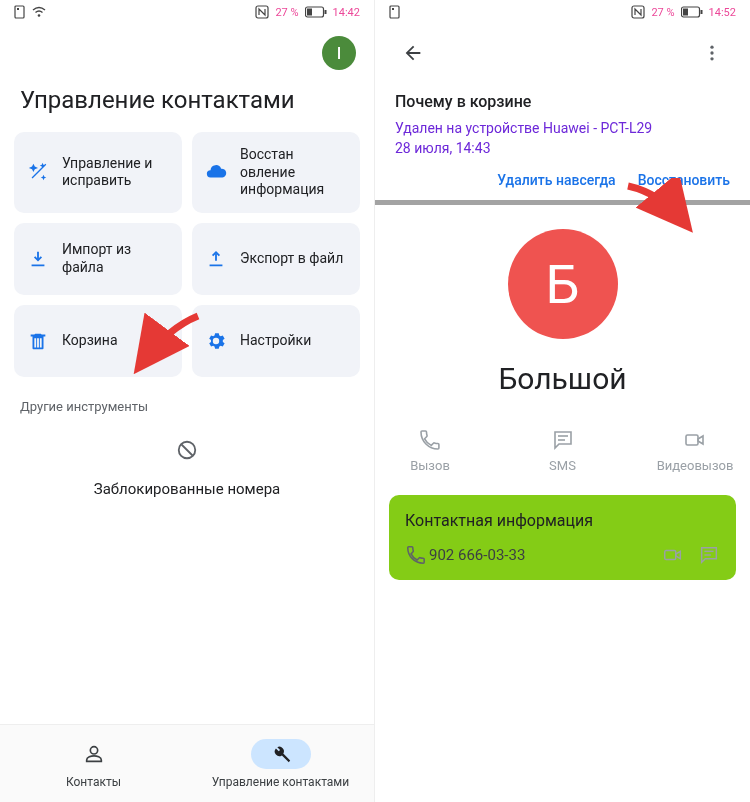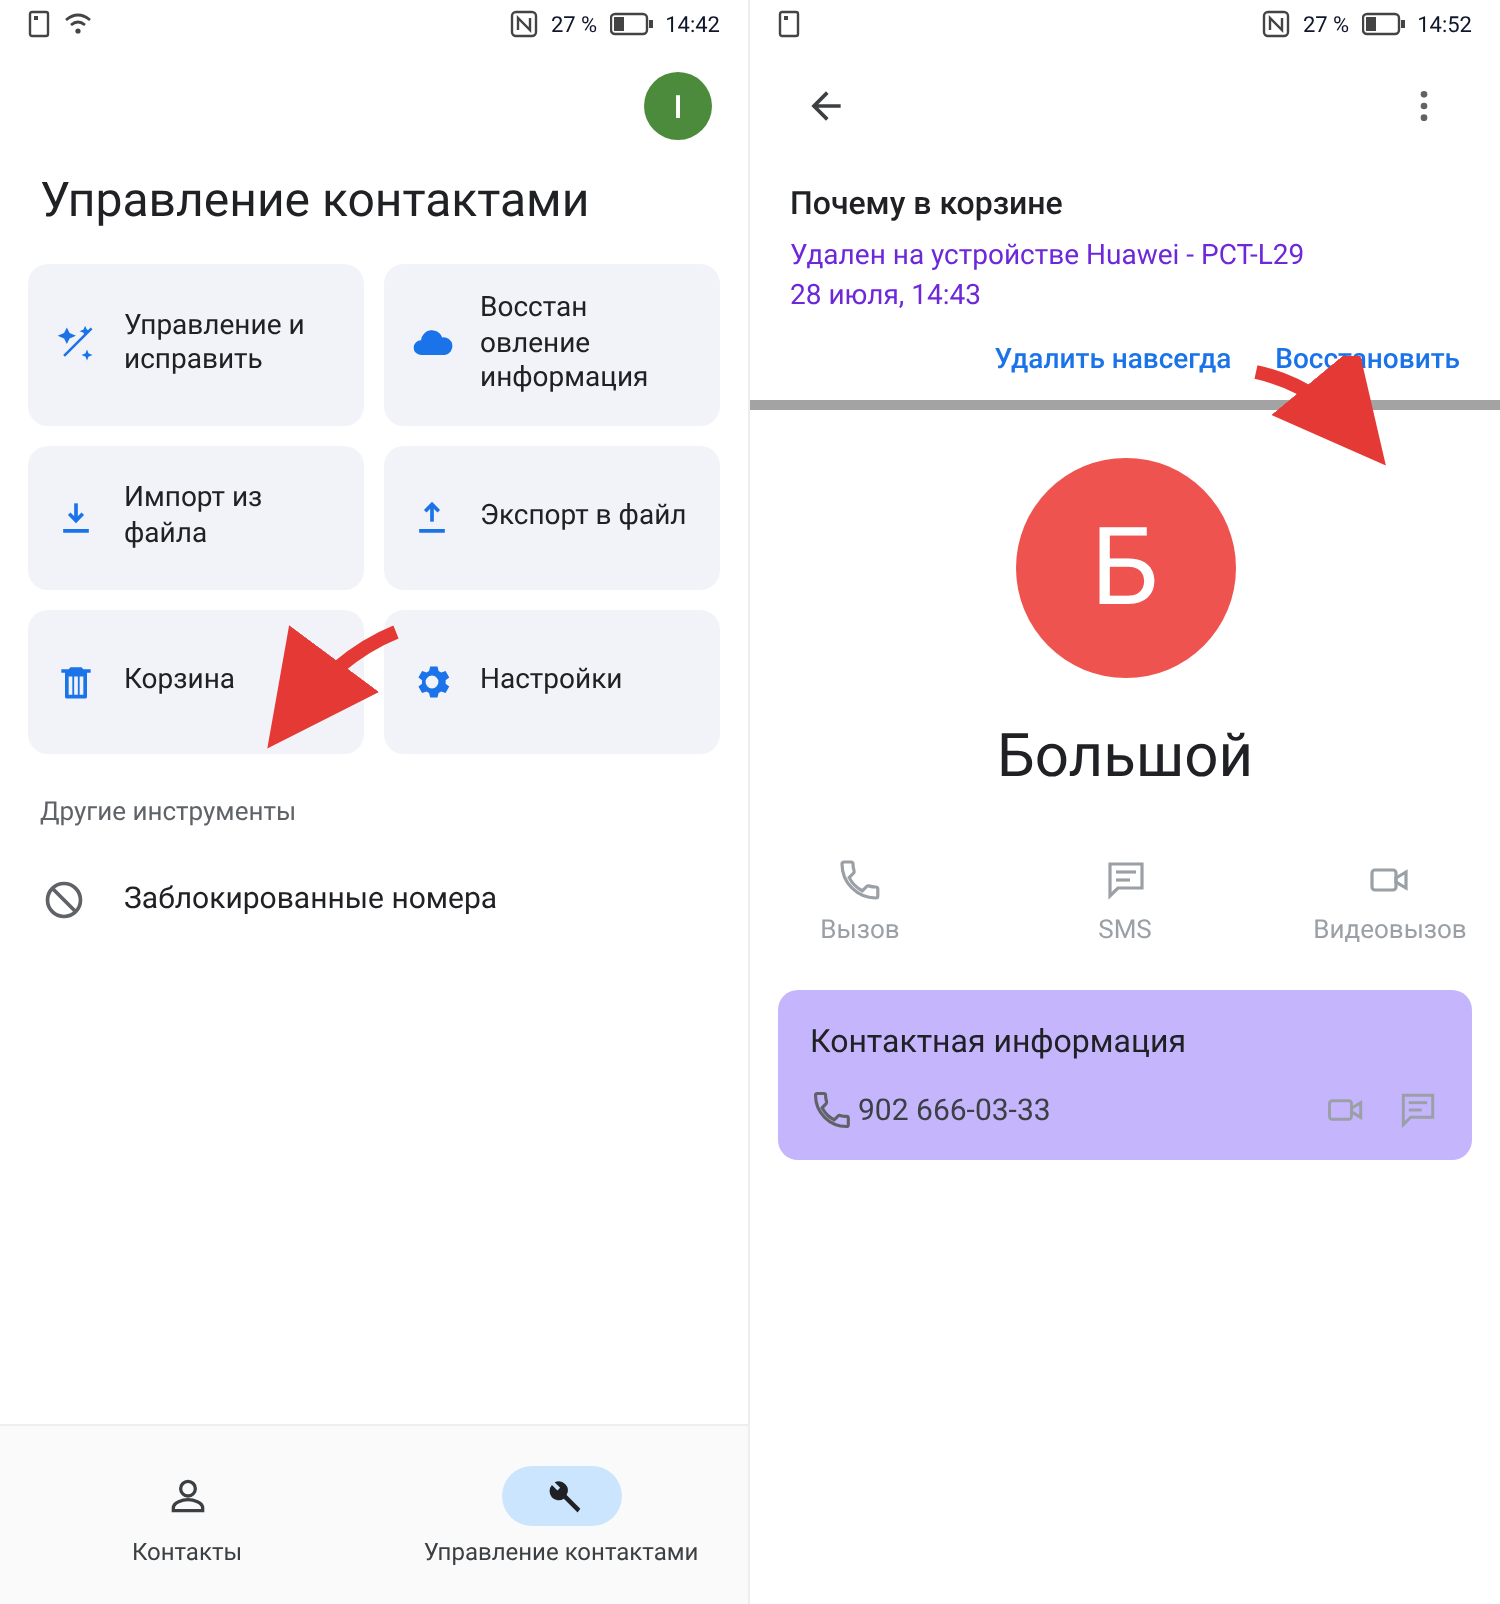--- a/index.html
+++ b/index.html
@@ -1,44 +1,44 @@
 <!DOCTYPE html>
 <html><head>
 <meta charset="utf-8">
 <style>
   * { box-sizing: border-box; margin: 0; padding: 0; font-family: 'Roboto', 'Segoe UI', Arial, sans-serif; }
   body { display: flex; width: 750px; height: 802px; background: #fff; overflow: hidden; }
   .screen { width: 375px; height: 802px; position: relative; display: flex; flex-direction: column; background: #fff; }
   .screen-left { border-right: 1px solid #eee; }
 
   
-  .status-bar { display: flex; align-items: center; justify-content: space-between; padding: 4px 14px 2px 14px; font-size: 12px; color: #0f172a; height: 22px; }
+  .status-bar { display: flex; align-items: center; justify-content: space-between; padding: 4px 14px 2px 14px; font-size: 12px; color: #ec4899; height: 22px; }
   .status-left, .status-right { display: flex; align-items: center; gap: 6px; }
   .status-right span { font-size: 11px; }
 
   
   .header-row { display: flex; align-items: center; justify-content: space-between; padding: 16px 18px 10px 18px; height: 56px; }
   .avatar-badge { width: 34px; height: 34px; border-radius: 50%; background: #4b8b3b; color: #fff; display: flex; align-items: center; justify-content: center; font-size: 16px; font-weight: 500; }
   .page-title { font-size: 24px; font-weight: 400; color: #202124; padding: 8px 20px 18px 20px; }
 
   
   .tile-grid { display: grid; grid-template-columns: 1fr 1fr; gap: 10px; padding: 0 14px; }
   .tile { background: #f1f3f8; border-radius: 10px; padding: 14px 12px; display: flex; align-items: center; gap: 12px; min-height: 72px; cursor: pointer; }
   .tile-icon { width: 24px; height: 24px; color: #1a73e8; flex-shrink: 0; display: flex; align-items: center; justify-content: center; }
   .tile-label { font-size: 14px; color: #202124; line-height: 1.25; }
 
   .section-label { font-size: 13px; color: #5f6368; padding: 22px 20px 10px 20px; }
-  .list-item { display: flex; align-items: center; gap: 18px; padding: 14px 20px; cursor: pointer; }
+  .list-item { display: flex; align-items: center; gap: 18px; padding: 14px 20px; cursor: pointer; flex-direction: column; }
   .list-item .tile-icon { color: #5f6368; }
   .list-item .tile-label { font-size: 15px; }
 
   .spacer { flex: 1; }
 
   
-  .bottom-nav { display: flex; border-top: 1px solid #eee; height: 90px; background: #fafafa; }
+  .bottom-nav { display: flex; border-top: 1px solid #eee; height: 78px; background: #fafafa; }
   .nav-item { flex: 1; display: flex; flex-direction: column; align-items: center; justify-content: center; gap: 6px; cursor: pointer; }
   .nav-icon-wrap { width: 60px; height: 30px; border-radius: 15px; display: flex; align-items: center; justify-content: center; }
   .nav-icon-wrap.active { background: #cce5ff; }
   .nav-label { font-size: 12px; color: #3c4043; }
 
   
   .back-btn { width: 40px; height: 40px; display: flex; align-items: center; justify-content: center; cursor: pointer; border-radius: 50%; }
   .menu-btn { width: 40px; height: 40px; display: flex; align-items: center; justify-content: center; cursor: pointer; border-radius: 50%; color: #5f6368; }
 
   .trash-info { padding: 14px 20px 12px 20px; border-bottom: 5px solid #a3a3a3; }
@@ -49,21 +49,21 @@
 
   .contact-main { display: flex; flex-direction: column; align-items: center; padding: 24px 0 8px 0; }
   .contact-avatar { width: 110px; height: 110px; border-radius: 50%; background: #ef5350; color: #fff; display: flex; align-items: center; justify-content: center; font-size: 54px; }
   .contact-name { font-size: 30px; color: #202124; margin-top: 22px; font-weight: 400; }
 
   .action-row { display: flex; justify-content: space-between; padding: 24px 10px 18px 10px; }
   .action-item { display: flex; flex-direction: column; align-items: center; gap: 6px; color: #9aa0a6; cursor: pointer; min-width: 90px; }
   .action-item svg { color: #9aa0a6; }
   .action-label { font-size: 13px; }
 
-  .info-card { margin: 4px 14px; background: #c4b5fd; border-radius: 10px; padding: 16px 16px 14px 16px; }
+  .info-card { margin: 4px 14px; background: #84cc16; border-radius: 10px; padding: 16px 16px 14px 16px; }
   .info-card-title { font-size: 16px; color: #202124; margin-bottom: 14px; }
   .info-row { display: flex; align-items: center; gap: 2px; }
   .info-text { flex: 1; font-size: 15px; color: #3c4043; }
   .info-side-icons { display: flex; gap: 14px; color: #9aa0a6; }
 
   
   .arrow { position: absolute; pointer-events: none; }
   .arrow svg { display: block; }
 </style>
 </head>

